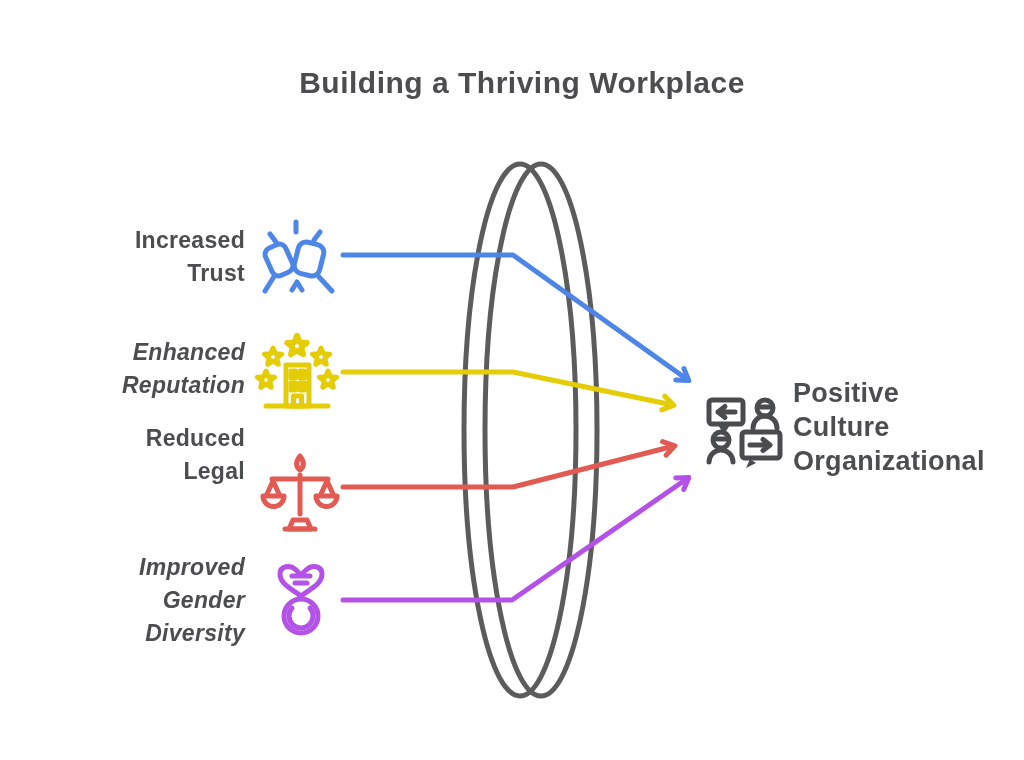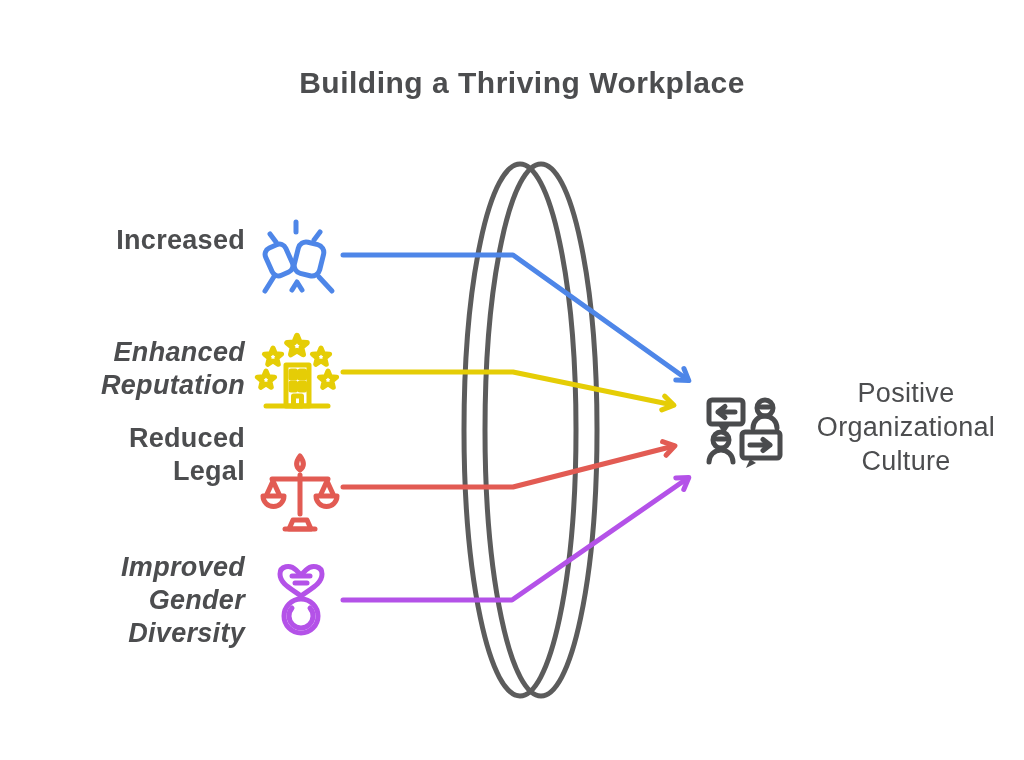--- a/index.html
+++ b/index.html
@@ -6,25 +6,25 @@
   #canvas{
     position:relative;width:1008px;height:760px;background:var(--background,#fff);
     font-family:"Liberation Sans","DejaVu Sans",sans-serif;overflow:hidden;
   }
   .title{
     position:absolute;left:20px;top:66px;width:1004px;text-align:center;
     font-size:30px;font-weight:bold;letter-spacing:.5px;color:var(--text);
   }
   .factor-label{
     position:absolute;left:5px;width:240px;text-align:right;
-    font-size:27px;font-weight:bold;line-height:33px;letter-spacing:.3px;color:var(--text);
+    font-size:23px;font-weight:bold;line-height:33px;letter-spacing:.3px;color:var(--text);
   }
   .outcome-label{
-    position:absolute;left:793px;top:376px;width:226px;text-align:center;
-    font-size:27px;font-weight:normal;line-height:34px;letter-spacing:.3px;color:var(--text);
+    position:absolute;left:793px;top:376px;width:226px;text-align:left;
+    font-size:27px;font-weight:bold;line-height:34px;letter-spacing:.3px;color:var(--text);
   }
   .icon-box{position:absolute;}
   svg{display:block;overflow:visible;}
   .stroke{fill:none;stroke-linecap:round;stroke-linejoin:round;stroke-width:5px;}
   .s-blue{stroke:var(--blue);}
   .s-yellow{stroke:var(--yellow);}
   .s-red{stroke:var(--red);}
   .s-purple{stroke:var(--purple);}
   .s-lens{stroke:var(--lens);}
   .s-dark{stroke:var(--icon_dark);}
@@ -60,20 +60,21 @@
     </g>
 
     <path class="stroke s-blue" d="M343,255 L513,255 L688,380" marker-end="url(#ah-blue)"></path>
     <path class="stroke s-yellow" d="M343,372 L513,372 L673,405" marker-end="url(#ah-yellow)"></path>
     <path class="stroke s-red" d="M343,487 L513,487 L674,446" marker-end="url(#ah-red)"></path>
     <path class="stroke s-purple" d="M343,600 L512,600 L688,478" marker-end="url(#ah-purple)"></path>
   </svg>
 
   <div class="factor-label" style="top:224px;">
     <div>Increased</div>
+    <div>Trust</div>
   </div>
   <div class="icon-box" style="left:262px;top:218px;">
     <svg width="74" height="78" viewBox="0 0 74 78">
       <g class="stroke s-blue">
         <path d="M8,16 L14,24"></path>
         <path d="M34,4 L34,14"></path>
         <path d="M58,14 L52,22"></path>
         <rect x="6" y="27" width="22" height="30" rx="7" transform="rotate(-24 17 42)"></rect>
         <rect x="34" y="25" width="26" height="32" rx="8" transform="rotate(14 47 41)"></rect>
         <path d="M3,73 L13,57"></path>
@@ -160,17 +161,17 @@
         <rect x="36" y="40" width="38" height="26" rx="3"></rect>
         <path d="M44,53 H64 M64,53 l-7,-5.5 M64,53 l-7,5.5"></path>
       </g>
       <path class="f-dark" d="M12,33 l6,9 l6,-9 Z"></path>
       <path class="f-dark" d="M44,67 l-4,9 l10,-5 Z"></path>
     </svg>
   </div>
 
   <div class="outcome-label">
     <div>Positive</div>
+    <div>Culture</div>
     <div>Organizational</div>
-    <div>Culture</div>
   </div>
 
 </div>
 
 </body></html>

